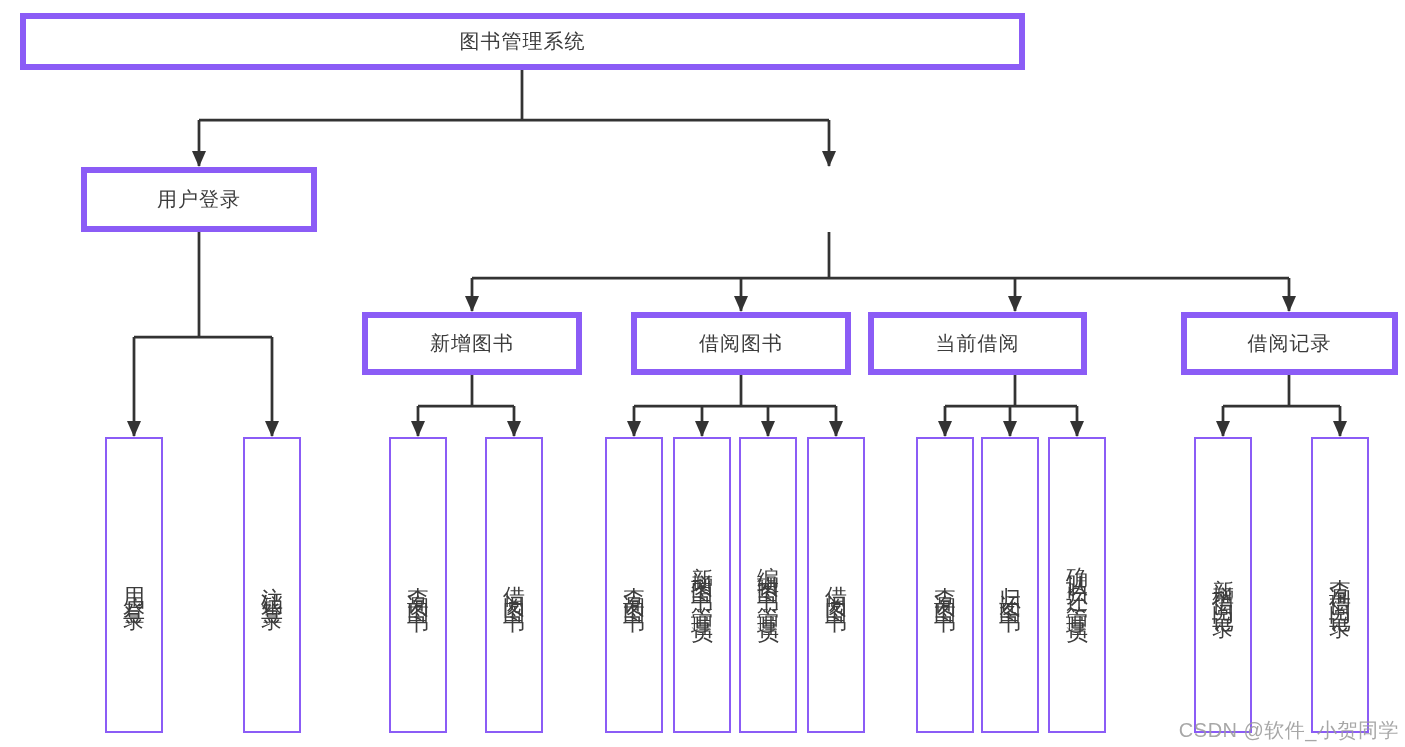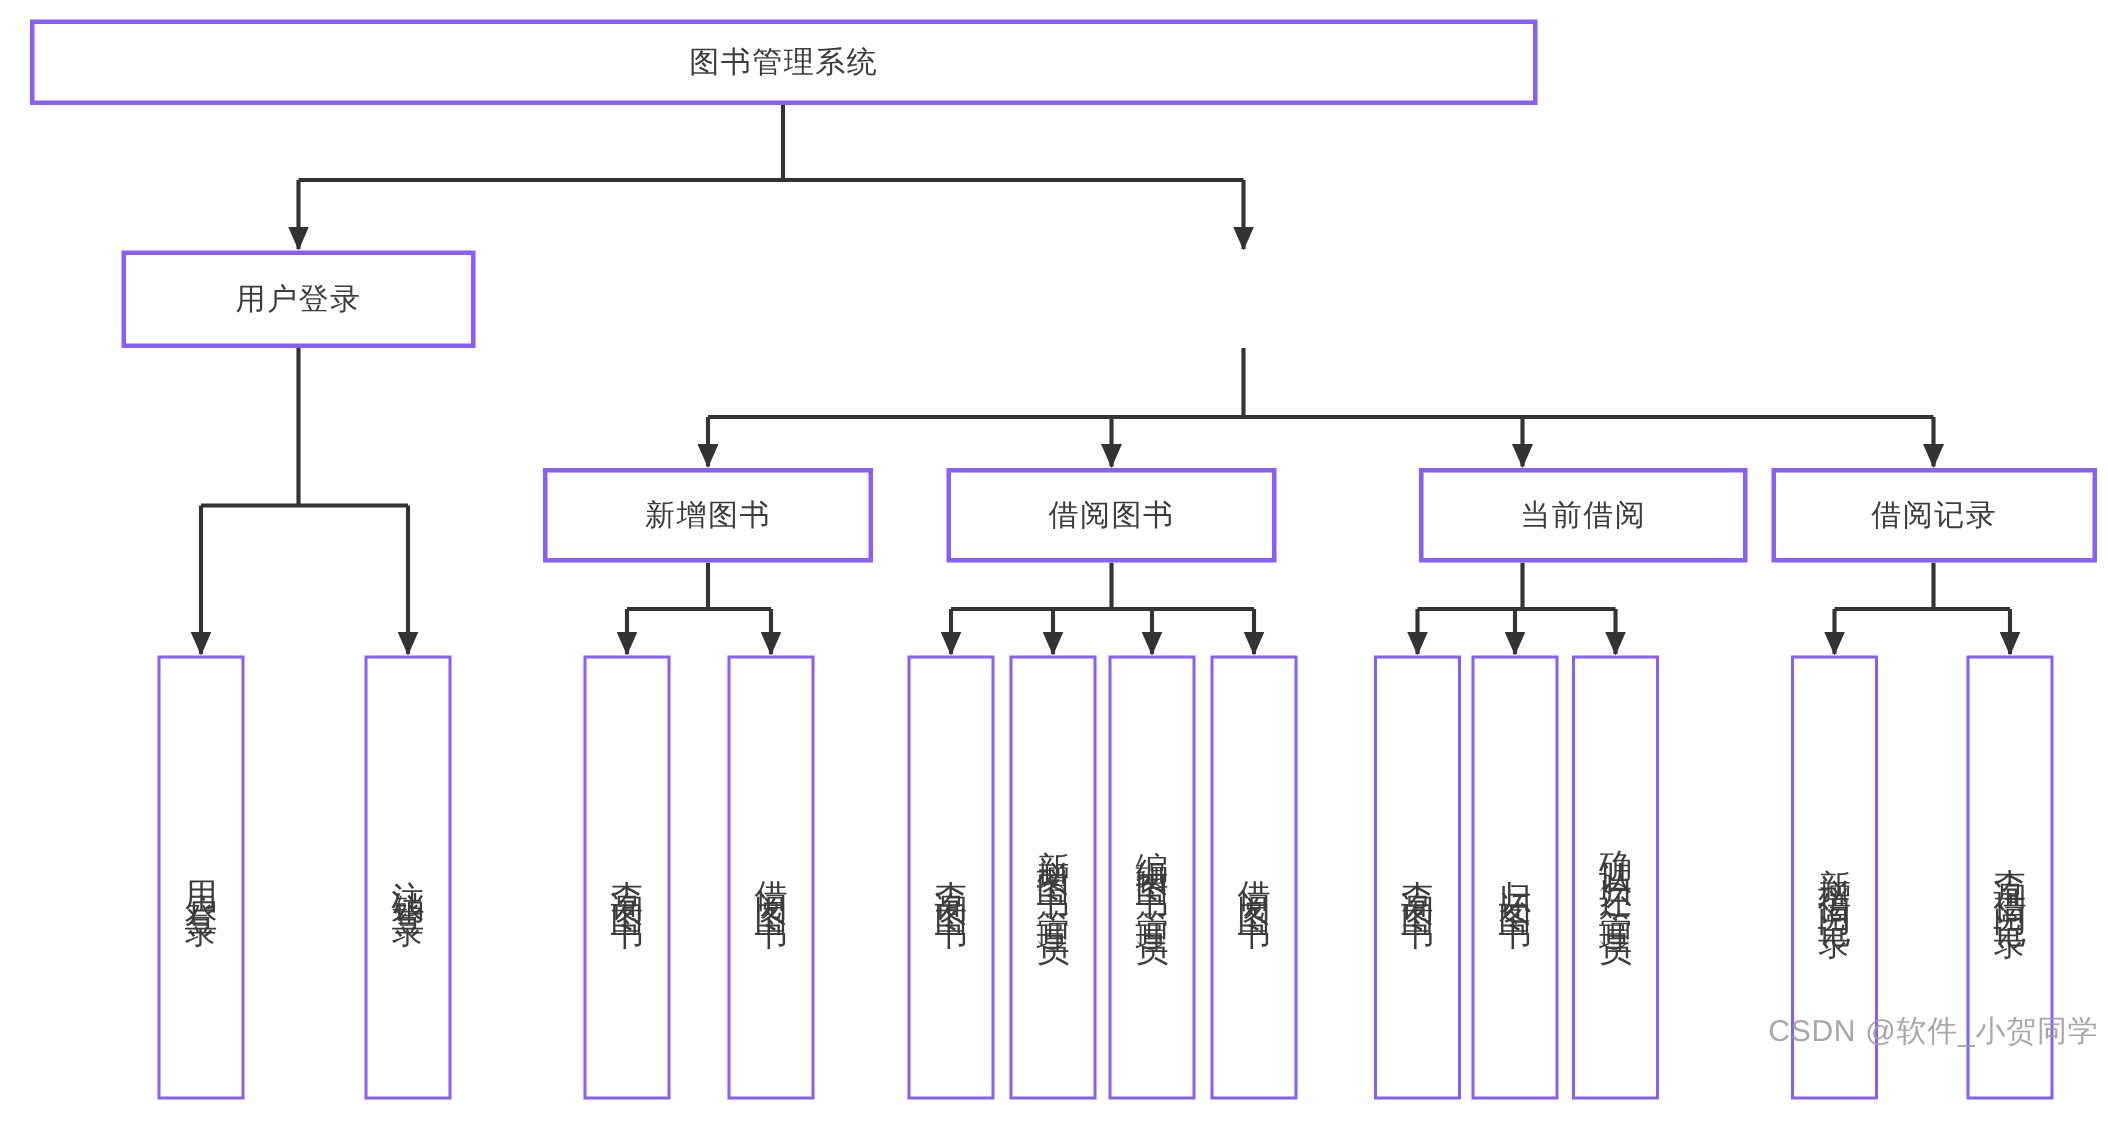--- a/index.html
+++ b/index.html
@@ -19,21 +19,21 @@
     position: absolute;
     left: 0; top: 0;
     width: 1405px;
     height: 747px;
     z-index: 1;
   }
   .node {
     position: absolute;
     box-sizing: border-box;
     background: #ffffff;
-    border: 3px solid #8b5cf6;
+    border: 6px solid #8b5cf6;
     color: #3c3c3c;
     display: flex;
     align-items: center;
     justify-content: center;
     z-index: 2;
     text-align: center;
   }
   .node.horiz {
     font-size: 20px;
     letter-spacing: 1px;
@@ -41,21 +41,21 @@
   .node.vert {
     border-width: 2.5px;
     font-size: 22px;
     writing-mode: vertical-rl;
     text-orientation: mixed;
     letter-spacing: 8px;
     line-height: 1;
   }
   .watermark {
     position: absolute;
-    top: 674px;
+    top: 717px;
     right: 6px;
     font-size: 20px;
     color: #9c9c9c;
     opacity: 0.88;
     letter-spacing: 0.5px;
     z-index: 5;
     white-space: nowrap;
   }
 </style>
 </head>
@@ -111,21 +111,21 @@
       <path d="M1340 406 V436"></path>
     </g>
   </svg>
 
   <div class="node horiz" style="left:20px; top:13px; width:1005px; height:57px">图书管理系统</div>
 
   <div class="node horiz" style="left:81px; top:167px; width:236px; height:65px">用户登录</div>
 
   <div class="node horiz" style="left:362px; top:312px; width:220px; height:63px">新增图书</div>
   <div class="node horiz" style="left:631px; top:312px; width:220px; height:63px">借阅图书</div>
-  <div class="node horiz" style="left:946px; top:312px; width:219px; height:63px">当前借阅</div>
+  <div class="node horiz" style="left:868px; top:312px; width:219px; height:63px">当前借阅</div>
   <div class="node horiz" style="left:1181px; top:312px; width:217px; height:63px">借阅记录</div>
 
   <div class="node vert" style="left:105px; top:437px; width:58px; height:296px">用户登录</div>
   <div class="node vert" style="left:243px; top:437px; width:58px; height:296px">注销登录</div>
 
   <div class="node vert" style="left:389px; top:437px; width:58px; height:296px">查询图书</div>
   <div class="node vert" style="left:485px; top:437px; width:58px; height:296px">借阅图书</div>
 
   <div class="node vert" style="left:605px; top:437px; width:58px; height:296px">查询图书</div>
   <div class="node vert" style="left:673px; top:437px; width:58px; height:296px">新增图书（管理员）</div>

